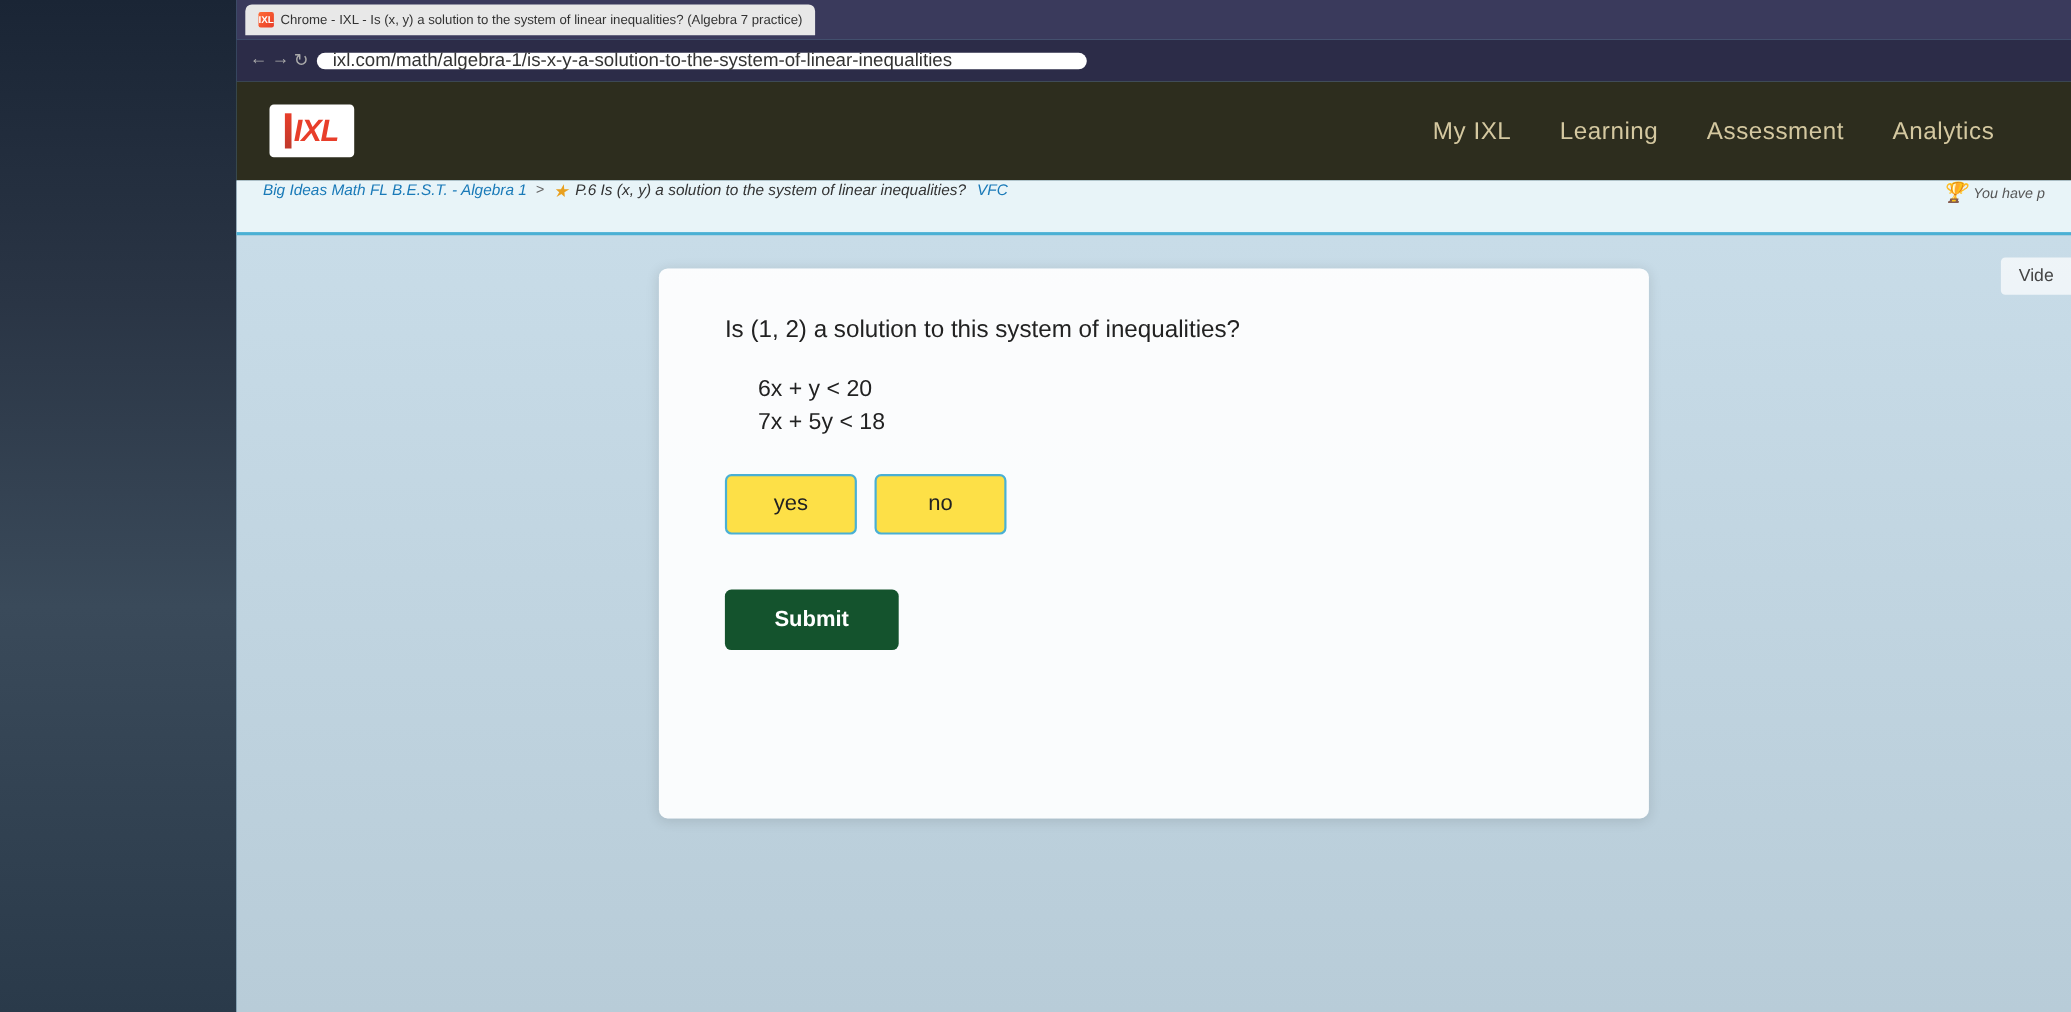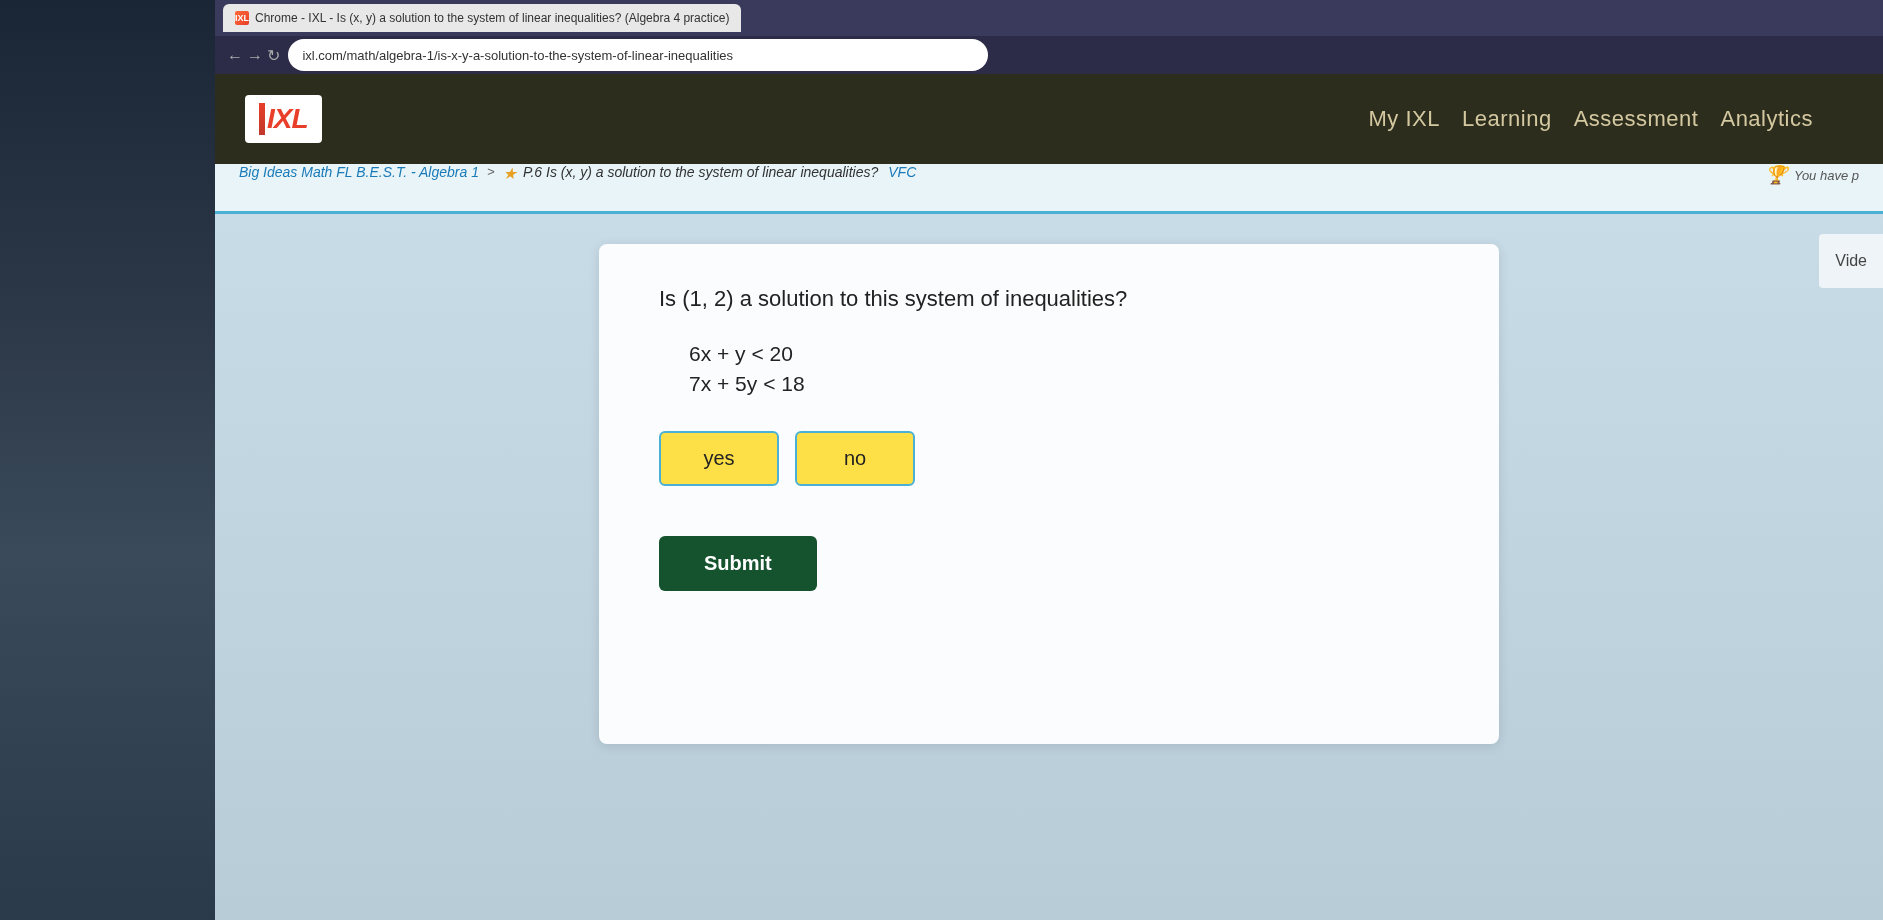--- a/index.html
+++ b/index.html
@@ -68,23 +68,23 @@
       display: flex;
       align-items: center;
       padding: 0 12px;
       gap: 8px;
     }
 
     .address-input {
       background: white;
       border-radius: 16px;
       padding: 4px 14px;
-      font-size: 13px;
+      font-size: 17px;
       color: #333;
-      height: 32px;
+      height: 15px;
       width: 700px;
       display: flex;
       align-items: center;
     }
 
     .nav-arrows {
       display: flex;
       gap: 4px;
       color: #aaa;
       font-size: 16px;
@@ -131,21 +131,21 @@
     .ixl-logo-text {
       font-size: 28px;
       font-weight: 900;
       color: #e83e2a;
       letter-spacing: -1px;
       font-style: italic;
     }
 
     .ixl-nav {
       display: flex;
-      gap: 22px;
+      gap: 44px;
       margin-left: auto;
       margin-right: 40px;
     }
 
     .nav-item {
       color: #d4c8a0;
       font-size: 22px;
       font-weight: 400;
       cursor: pointer;
       letter-spacing: 0.5px;
@@ -278,21 +278,21 @@
       cursor: pointer;
       min-width: 150px;
     }
 
     
     .video-label {
       position: absolute;
       top: 20px;
       right: 0;
       background: rgba(255,255,255,0.7);
-      padding: 18px 16px;
+      padding: 8px 16px;
       font-size: 16px;
       color: #444;
       border-radius: 4px 0 0 4px;
       margin-left: 34px;
     }
 
     
     .left-panel {
       position: absolute;
       top: 0; left: 0;
@@ -307,21 +307,21 @@
 
 <div class="left-panel"></div>
 
 <div class="bg-overlay"></div>
 
 <div class="browser-chrome">
 
   <div class="tab-bar">
     <div class="browser-tab">
       <div class="tab-icon">IXL</div>
-      <span>Chrome - IXL - Is (x, y) a solution to the system of linear inequalities? (Algebra 4 practice)</span>
+      <span>Chrome - IXL - Is (x, y) a solution to the system of linear inequalities? (Algebra 7 practice)</span>
     </div>
   </div>
 
   <div class="address-bar">
     <div class="nav-arrows">
       <span>←</span>
       <span>→</span>
       <span>↻</span>
     </div>
     <div class="address-input">

